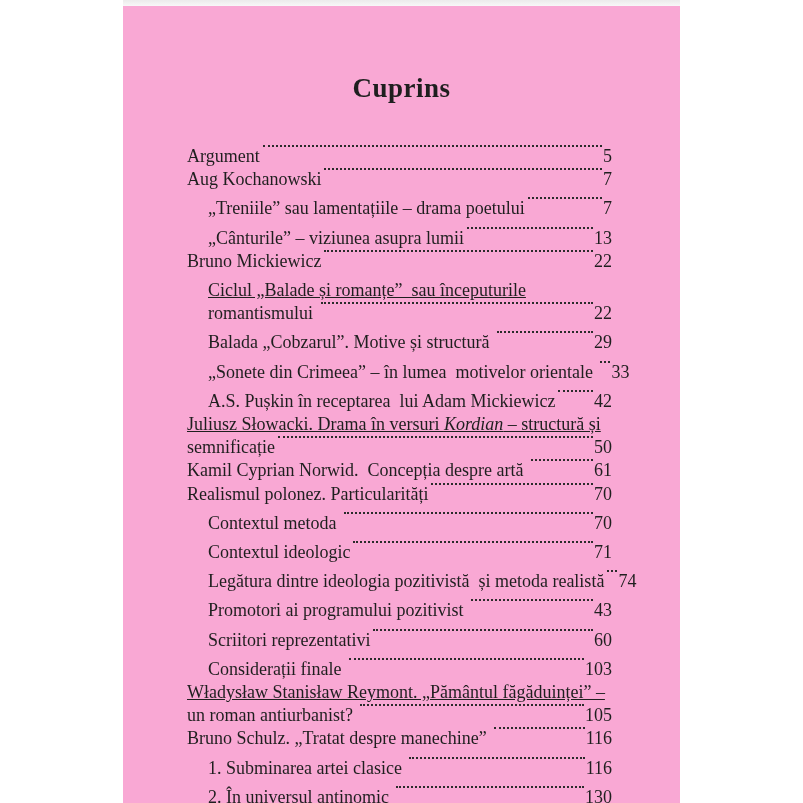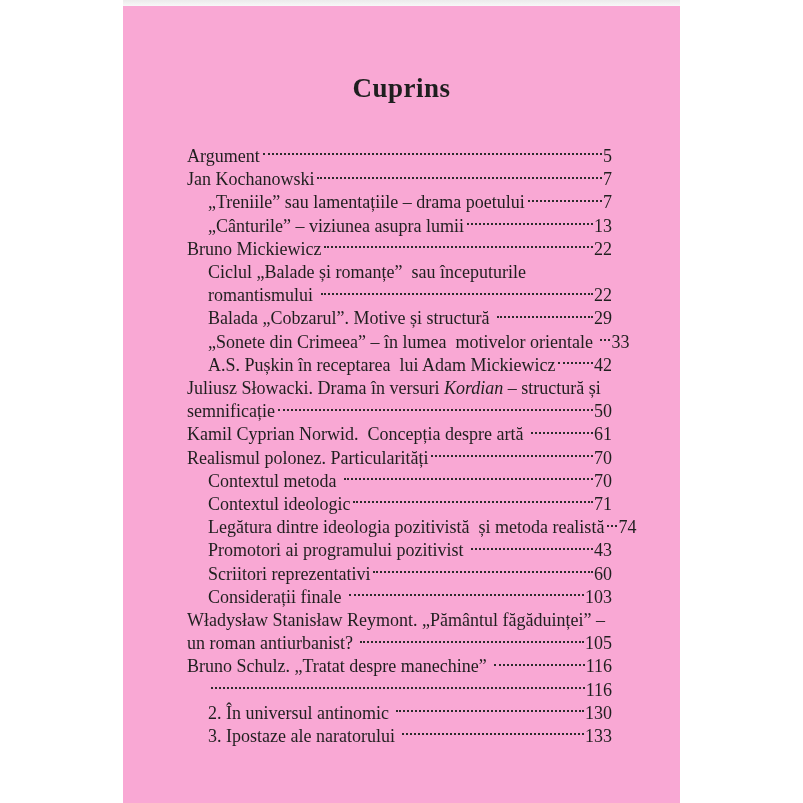--- a/index.html
+++ b/index.html
@@ -41,27 +41,29 @@
     letter-spacing: 0.5px;
   }
   .toc {
     margin-top: 37px;
     padding: 0 68px 0 64px;
     font-size: 18px;
     line-height: 23.2px;
   }
   .toc-entry.ind {
     padding-left: 21px;
+    margin-top: 6px;
   }
   .toc-line {
     white-space: pre;
+    text-decoration: underline;
   }
   .toc-row {
     display: flex;
-    align-items: center;
+    align-items: flex-start;
   }
   .toc-text {
     white-space: pre;
     flex: 0 0 auto;
   }
   .toc-dots {
     flex: 1 1 auto;
     min-width: 10px;
     border-bottom: 2px dotted #2b2b2b;
     margin: 0 1px 4.5px 3px;
@@ -82,21 +84,21 @@
   <div class="toc">
       <div class="toc-entry">
         <div class="toc-row">
           <span class="toc-text">Argument</span>
           <span class="toc-dots"></span>
           <span class="toc-page">5</span>
         </div>
       </div>
       <div class="toc-entry">
         <div class="toc-row">
-          <span class="toc-text">Jan Kochanowski</span>
+          <span class="toc-text">Aug Kochanowski</span>
           <span class="toc-dots"></span>
           <span class="toc-page">7</span>
         </div>
       </div>
       <div class="toc-entry ind">
         <div class="toc-row">
           <span class="toc-text">„Treniile” sau lamentațiile – drama poetului</span>
           <span class="toc-dots"></span>
           <span class="toc-page">7</span>
         </div>
@@ -218,20 +220,21 @@
       </div>
       <div class="toc-entry">
         <div class="toc-row">
           <span class="toc-text">Bruno Schulz. „Tratat despre manechine” </span>
           <span class="toc-dots"></span>
           <span class="toc-page">116</span>
         </div>
       </div>
       <div class="toc-entry ind">
         <div class="toc-row">
+          <span class="toc-text">1. Subminarea artei clasice </span>
           <span class="toc-dots"></span>
           <span class="toc-page">116</span>
         </div>
       </div>
       <div class="toc-entry ind">
         <div class="toc-row">
           <span class="toc-text">2. În universul antinomic </span>
           <span class="toc-dots"></span>
           <span class="toc-page">130</span>
         </div>

